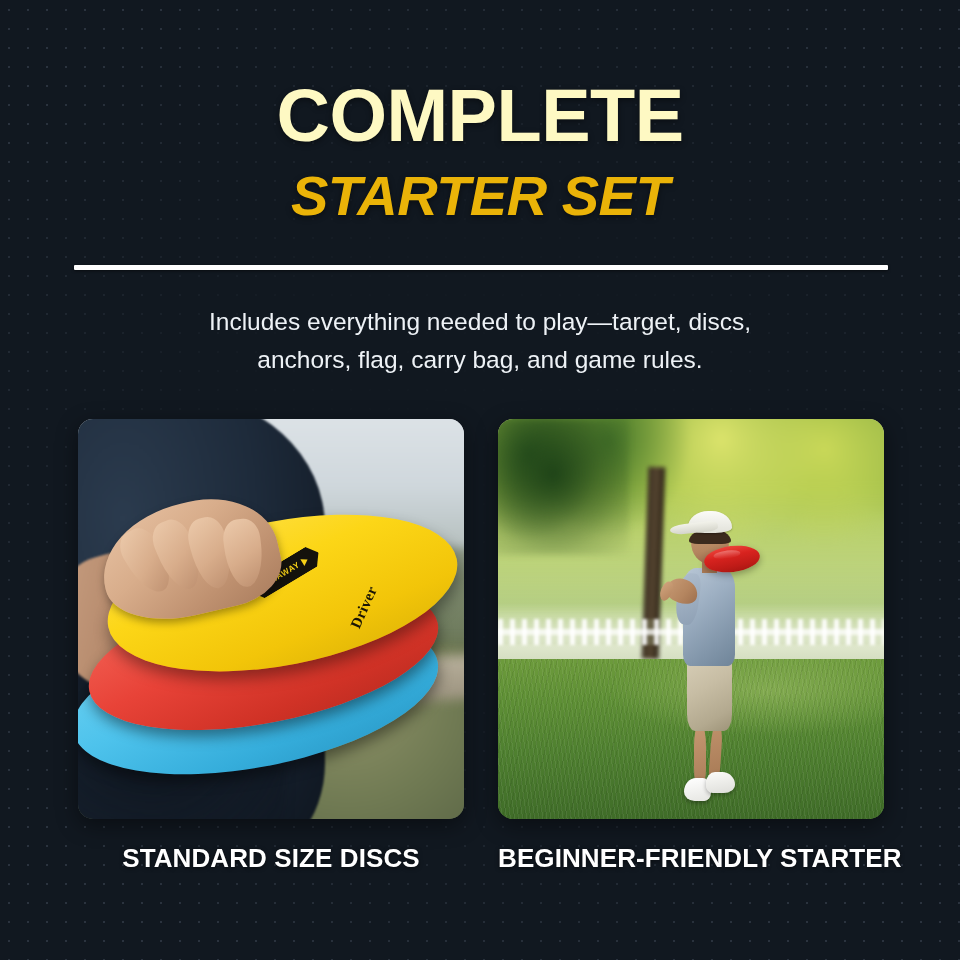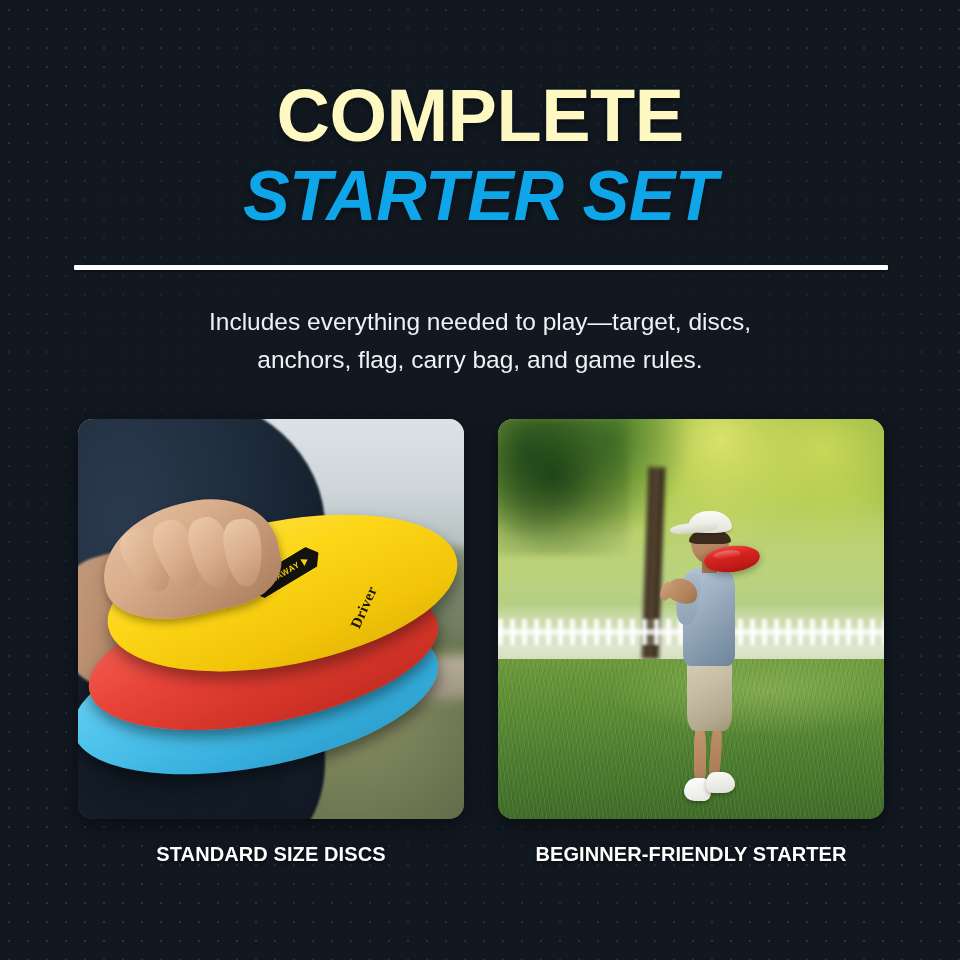--- a/index.html
+++ b/index.html
@@ -62,25 +62,25 @@
     font-size: 74px;
     line-height: 80px;
     font-weight: 700;
     color: #fef9c3;
     letter-spacing: -0.5px;
     text-shadow: 0 2px 6px rgba(0,0,0,0.45);
     white-space: nowrap;
   }
 
   .headline-2 {
-    font-size: 70px;
+    font-size: 56px;
     line-height: 80px;
     font-weight: 700;
     font-style: italic;
-    color: #0ea5e9;
+    color: #eab308;
     letter-spacing: -0.5px;
     text-shadow: 0 2px 6px rgba(0,0,0,0.45);
     white-space: nowrap;
   }
 
   
   .divider {
     position: absolute;
     left: 74px;
     top: 265px;
@@ -408,21 +408,21 @@
     left: 78px;
     width: 806px;
     display: flex;
     justify-content: space-between;
     z-index: 5;
   }
   .caption {
     width: 386px;
     text-align: center;
     color: #ffffff;
-    font-size: 20px;
+    font-size: 26px;
     font-weight: 700;
     letter-spacing: 0.1px;
     text-shadow: 0 1px 4px rgba(0,0,0,0.6);
     white-space: nowrap;
   }
 </style>
 </head>
 <body>
 
 <div id="poster">

